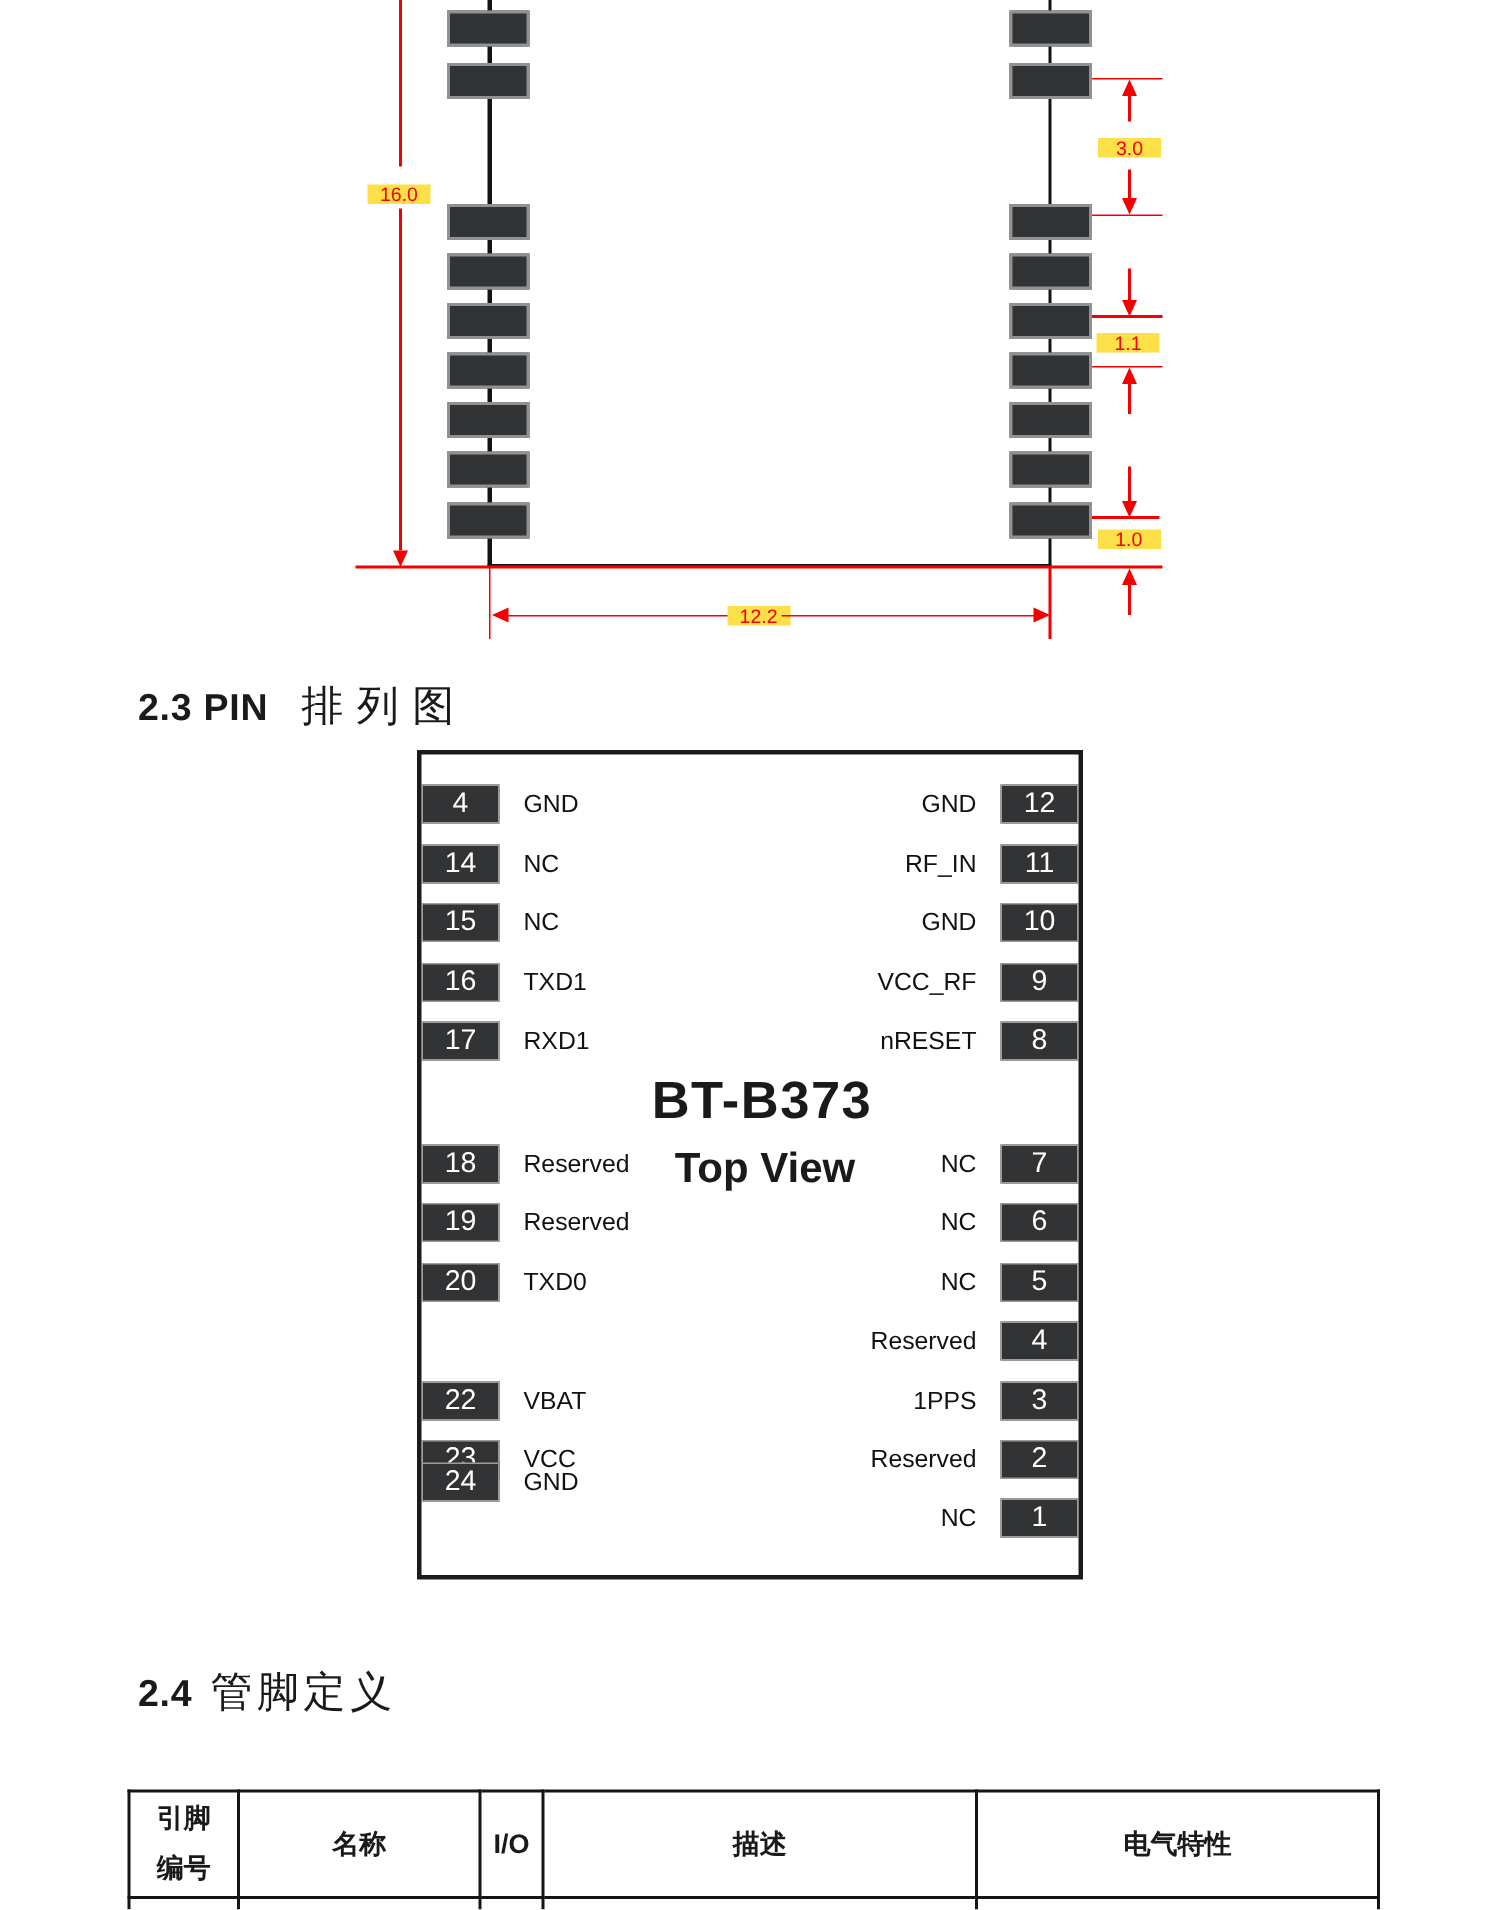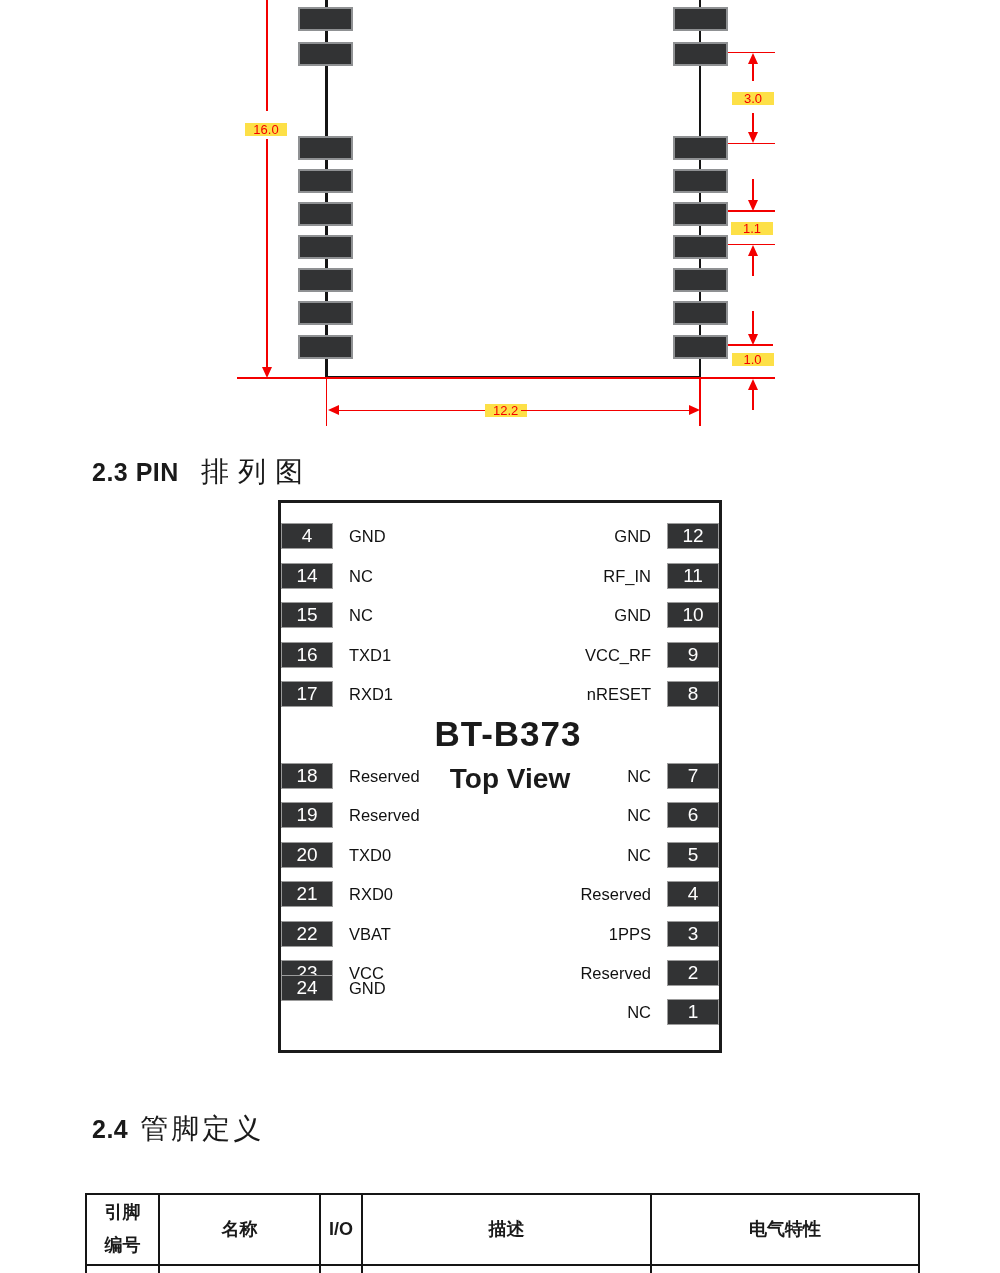--- a/index.html
+++ b/index.html
@@ -143,24 +143,20 @@
           <span class="pin-label l">Reserved</span>
         </div>
         <div class="pin-row" style="top: 299.4px;">
           <span class="pin-num l">19</span>
           <span class="pin-label l">Reserved</span>
         </div>
         <div class="pin-row" style="top: 338.8px;">
           <span class="pin-num l">20</span>
           <span class="pin-label l">TXD0</span>
         </div>
-        <div class="pin-row" style="top: 378.2px;">
-          <span class="pin-num l">21</span>
-          <span class="pin-label l">RXD0</span>
-        </div>
         <div class="pin-row" style="top: 417.6px;">
           <span class="pin-num l">22</span>
           <span class="pin-label l">VBAT</span>
         </div>
         <div class="pin-row" style="top: 457px; text-align: right;">
           <span class="pin-num l">23</span>
           <span class="pin-label l">VCC</span>
         </div>
         <div class="pin-row" style="top: 472px;">
           <span class="pin-num l">24</span>

